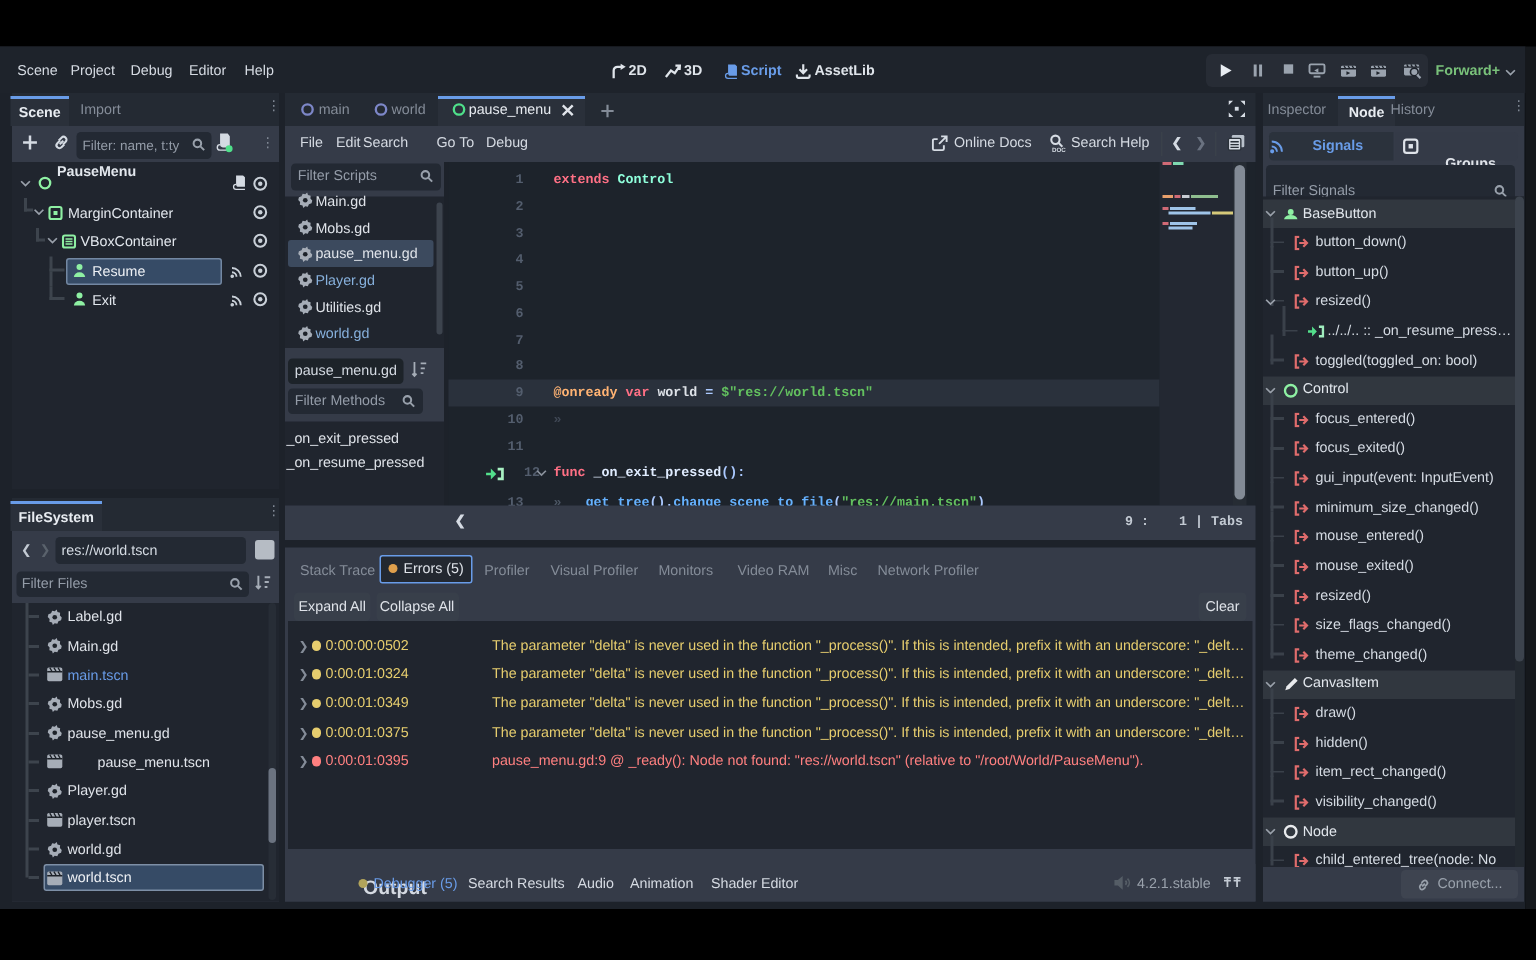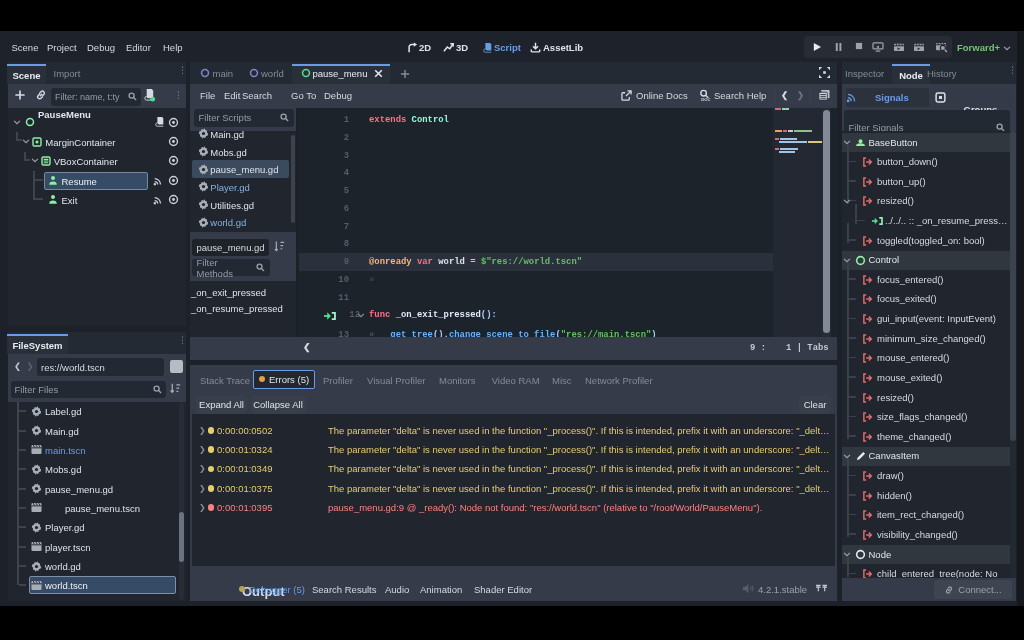--- a/index.html
+++ b/index.html
@@ -372,21 +372,21 @@
     <circle cx="6" cy="6" r="1.7" fill="#1d2229"></circle>
   </svg>
 <div class="abs" style="left:210.3px;top:217.3px;color:#87b1dd;font-size:9.5px;font-weight:normal;white-space:nowrap;">world.gd</div>
 <div class="abs" style="left:291px;top:135px;width:3.5px;height:88px;background:#3c434d;border-radius:2px;"></div>
 <div class="abs row" style="left:191.5px;top:238.5px;width:77.5px;height:17px;background:#1d2329;border-radius:3px;padding:0 5px;color:#d5dbe3;">pause_menu.gd</div>
 <div class="abs" style="left:274px;top:240px;">
     <svg width="12" height="12" viewBox="0 0 13 13">
       <path d="M2.5 1.5v10M1 9.8l1.5 1.7L4 9.8M7 2.5h4M7 6h3M7 9.5h2" stroke="#a6adb7" stroke-width="1.3" fill="none"></path>
     </svg>
   </div>
-<div class="abs input row" style="left:191.5px;top:259px;width:78px;height:17px;padding:0 5px;font-size:9.5px;">Filter Methods<span style="flex:1"></span><svg width="9" height="9" viewBox="0 0 10 10">
+<div class="abs input row" style="left:191.5px;top:259px;width:90px;height:17px;padding:0 5px;font-size:9.5px;">Filter Methods<span style="flex:1"></span><svg width="9" height="9" viewBox="0 0 10 10">
       <circle cx="4" cy="4" r="2.8" stroke="#98a0ab" stroke-width="1.5" fill="none"></circle>
       <path d="M6.2 6.2L9 9" stroke="#98a0ab" stroke-width="1.5"></path>
     </svg></div>
 <div class="abs inset" style="left:190px;top:281px;width:106px;height:79px;"></div>
 <div class="abs" style="left:191px;top:286.5px;color:#dfe3e9;font-size:9.5px;font-weight:normal;white-space:nowrap;">_on_exit_pressed</div>
 <div class="abs" style="left:191px;top:303px;color:#dfe3e9;font-size:9.5px;font-weight:normal;white-space:nowrap;">_on_resume_pressed</div>
 <div class="abs" style="left:299px;top:108px;width:538px;height:229px;background:#1d232b;"></div>
 <div class="abs" style="left:299px;top:253px;width:474px;height:18px;background:#2a313c;"></div>
 <div class="abs mono" style="left:319px;top:115.0px;width:30px;text-align:right;color:#535d6d;font-size:8.9px;font-weight:bold;">1</div>
 <div class="abs mono" style="left:369px;top:115.0px;font-size:8.9px;font-weight:bold;white-space:pre;"><span style="color:#ff7085">extends </span><span style="color:#8fffdb">Control</span></div>

